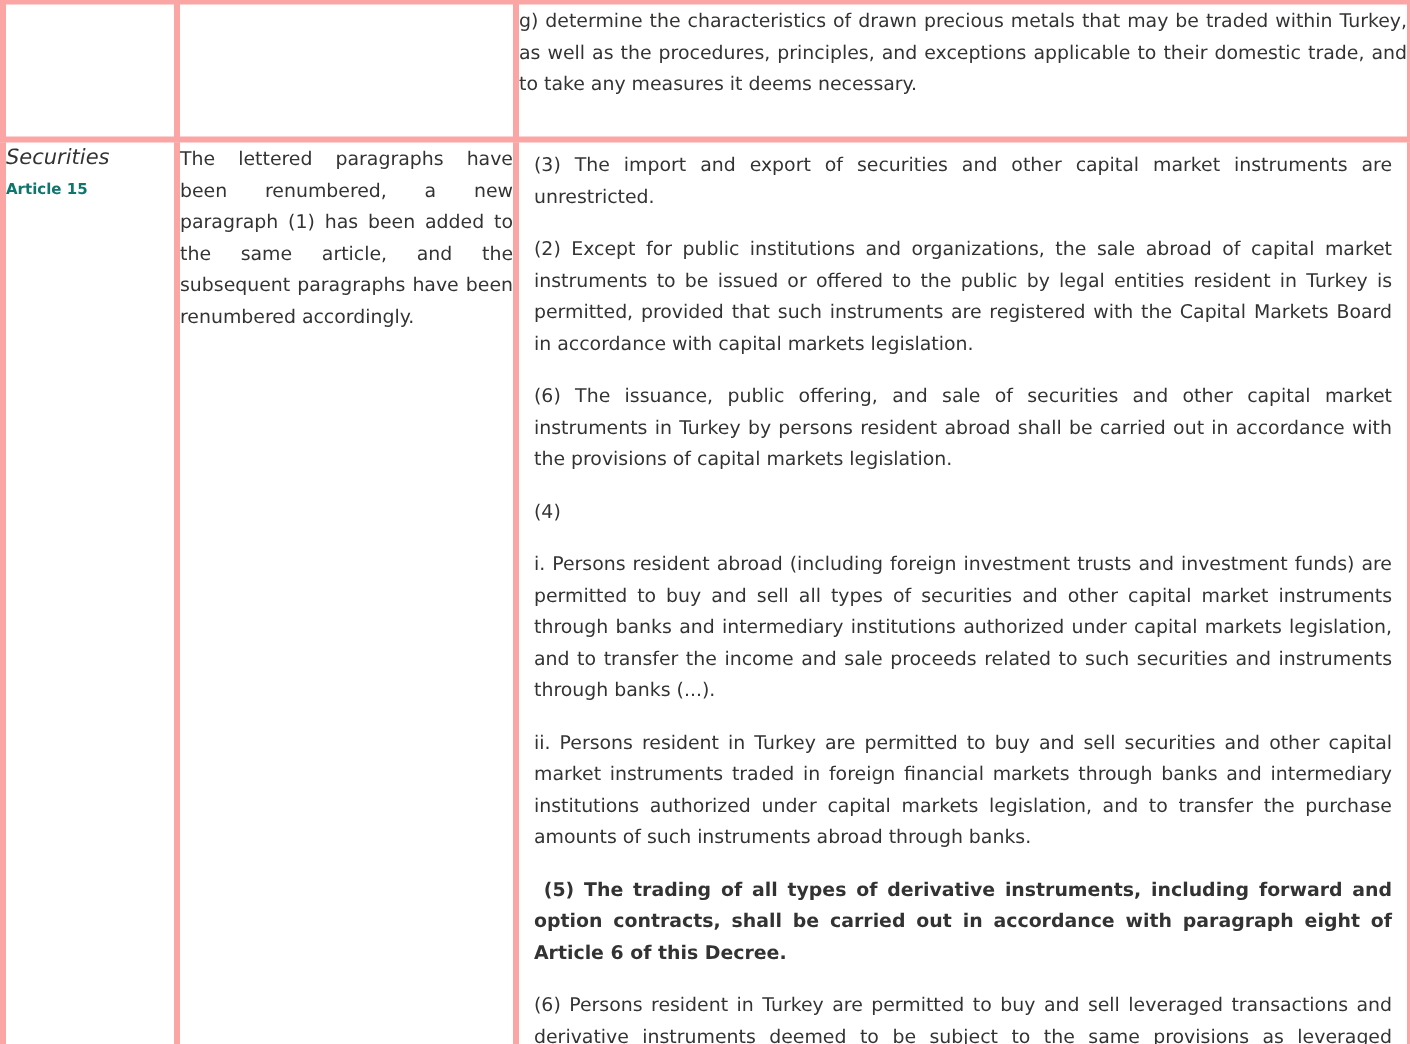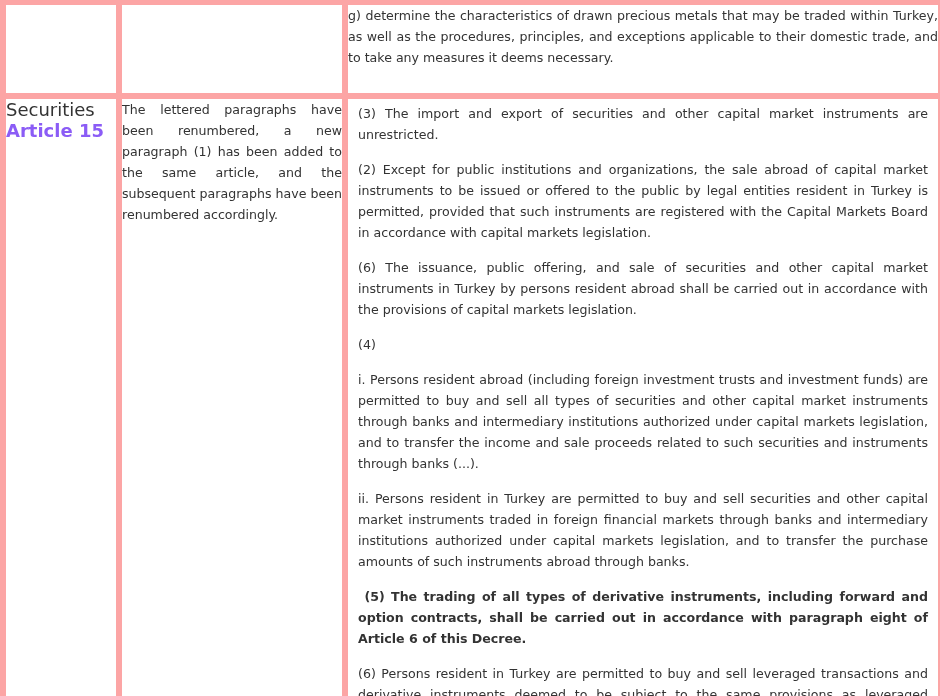--- a/index.html
+++ b/index.html
@@ -1,31 +1,31 @@
 <!DOCTYPE html>
 <html><head>
 <meta charset="utf-8">
 <style>
   html, body { margin: 0; padding: 0; background: #ffffff; }
   body { width: 940px; height: 696px; overflow: hidden; position: relative;
          font-family: "DejaVu Sans", "Liberation Sans", sans-serif; color: #333333; }
   table.law { position: absolute; left: 0; top: -1px; border-collapse: collapse; table-layout: fixed; width: 938px; }
-  table.law td { border: 6px solid #fca5a5; vertical-align: top; padding: 0; margin-top: 36px; }
+  table.law td { border: 4px solid #fca5a5; vertical-align: top; padding: 0; margin-top: 36px; }
   col.c1 { width: 116px; }
   col.c2 { width: 226px; }
   col.c3 { width: 596px; }
   .txt { font-size: 12.6px; line-height: 21px; text-align: justify; }
   .cell3 { padding: 7px 10px 0 10px; }
   .row1 td { height: 88px; }
   .row2 td { height: 604px; }
   .row2 td.c3cell { padding: 4px 10px 0 10px; }
   .para { margin: 0 0 14px 0; }
   td.article { vertical-align: middle; padding-left: 11px; }
-  .art-topic { font-size: 18px; line-height: 21px; }
-  .art-num { font-weight: bold; font-size: 18px; line-height: 21px; color: #8b5cf6; }
+  .art-topic { font-style: italic; font-size: 14px; line-height: 21px; }
+  .art-num { font-weight: bold; font-size: 10px; line-height: 21px; color: #0f766e; }
   td.note { vertical-align: middle; padding: 0 10px 0 11px; }
   .note-text { text-align: justify; text-align-last: left; }
 </style>
 </head>
 <body>
 
 <table class="law">
   <colgroup>
       <col class="c1">
       <col class="c2">

